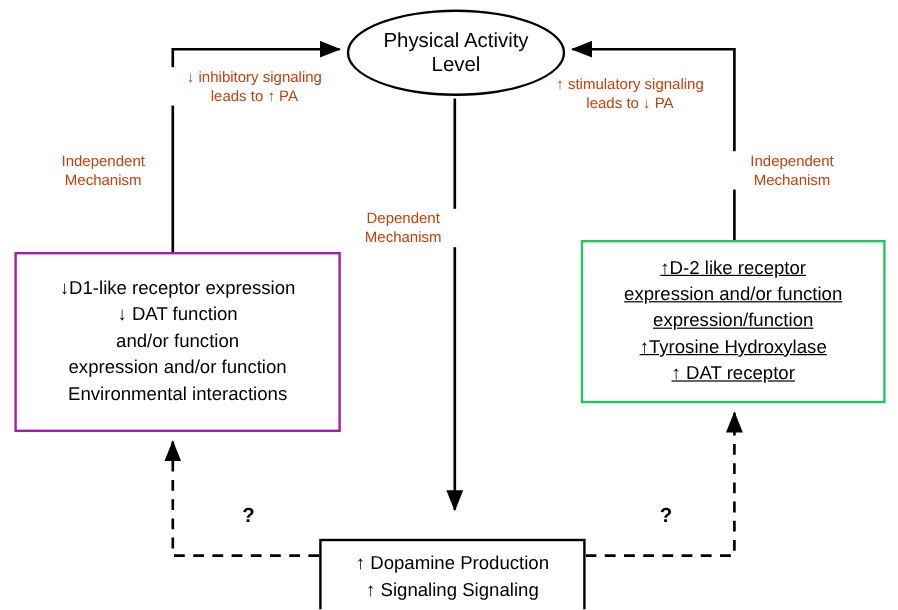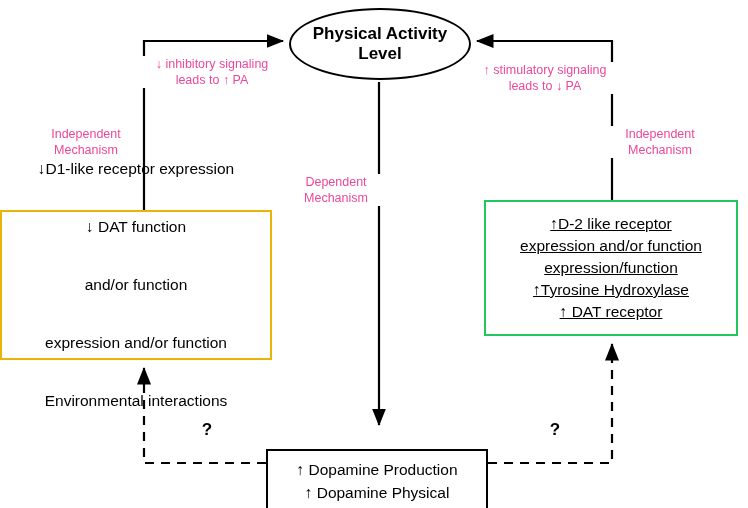--- a/index.html
+++ b/index.html
@@ -39,37 +39,36 @@
   }
 
   
   #pa-node {
     left: 289px;
     top: 8px;
     width: 182px;
     height: 72px;
     border: 2px solid #000000;
     border-radius: 50%;
-    font-weight: bold;
+    font-weight: normal;
     font-size: 17px;
     line-height: 20px;
     z-index: 3;
   }
 
   
   #left-node {
-    left: 0;
+    left: 12px;
     top: 210px;
     width: 272px;
     height: 150px;
-    border: 2px solid #eab308;
+    border: 2px solid #a21caf;
     font-size: 15.5px;
     line-height: 22px;
     z-index: 3;
-    gap: 36px;
   }
 
   
   #right-node {
     left: 484px;
     top: 200px;
     width: 254px;
     height: 136px;
     border: 2px solid #22c55e;
     font-size: 15.5px;
@@ -88,31 +87,31 @@
     font-size: 15.5px;
     line-height: 23px;
     z-index: 3;
   }
 
   .label {
     position: absolute;
     text-align: center;
     font-size: 12.5px;
     line-height: 16px;
-    color: #ec4899;
+    color: #c2410c;
     background: #ffffff;
     z-index: 2;
   }
   #label-left-signal {
     left: 142px;
     top: 56px;
     width: 140px;
   }
   #label-right-signal {
-    left: 470px;
+    left: 450px;
     top: 62px;
     width: 150px;
   }
   #label-left-independent {
     left: 34px;
     top: 126px;
     width: 104px;
   }
   #label-right-independent {
     left: 608px;
@@ -192,21 +191,21 @@
   <div class="node" id="right-node">
     <span class="line">↑D-2 like receptor</span>
     <span class="line">expression and/or function</span>
     <span class="line">expression/function</span>
     <span class="line">↑Tyrosine Hydroxylase</span>
     <span class="line">↑ DAT receptor</span>
   </div>
 
   <div class="node" id="bottom-node">
     <span class="line">↑ Dopamine Production</span>
-    <span class="line">↑ Dopamine Physical</span>
+    <span class="line">↑ Signaling Signaling</span>
   </div>
 
   <div class="label" id="label-left-signal">
     <span class="line">↓ inhibitory signaling</span>
     <span class="line">leads to ↑ PA</span>
   </div>
 
   <div class="label" id="label-right-signal">
     <span class="line">↑ stimulatory signaling</span>
     <span class="line">leads to ↓ PA</span>

